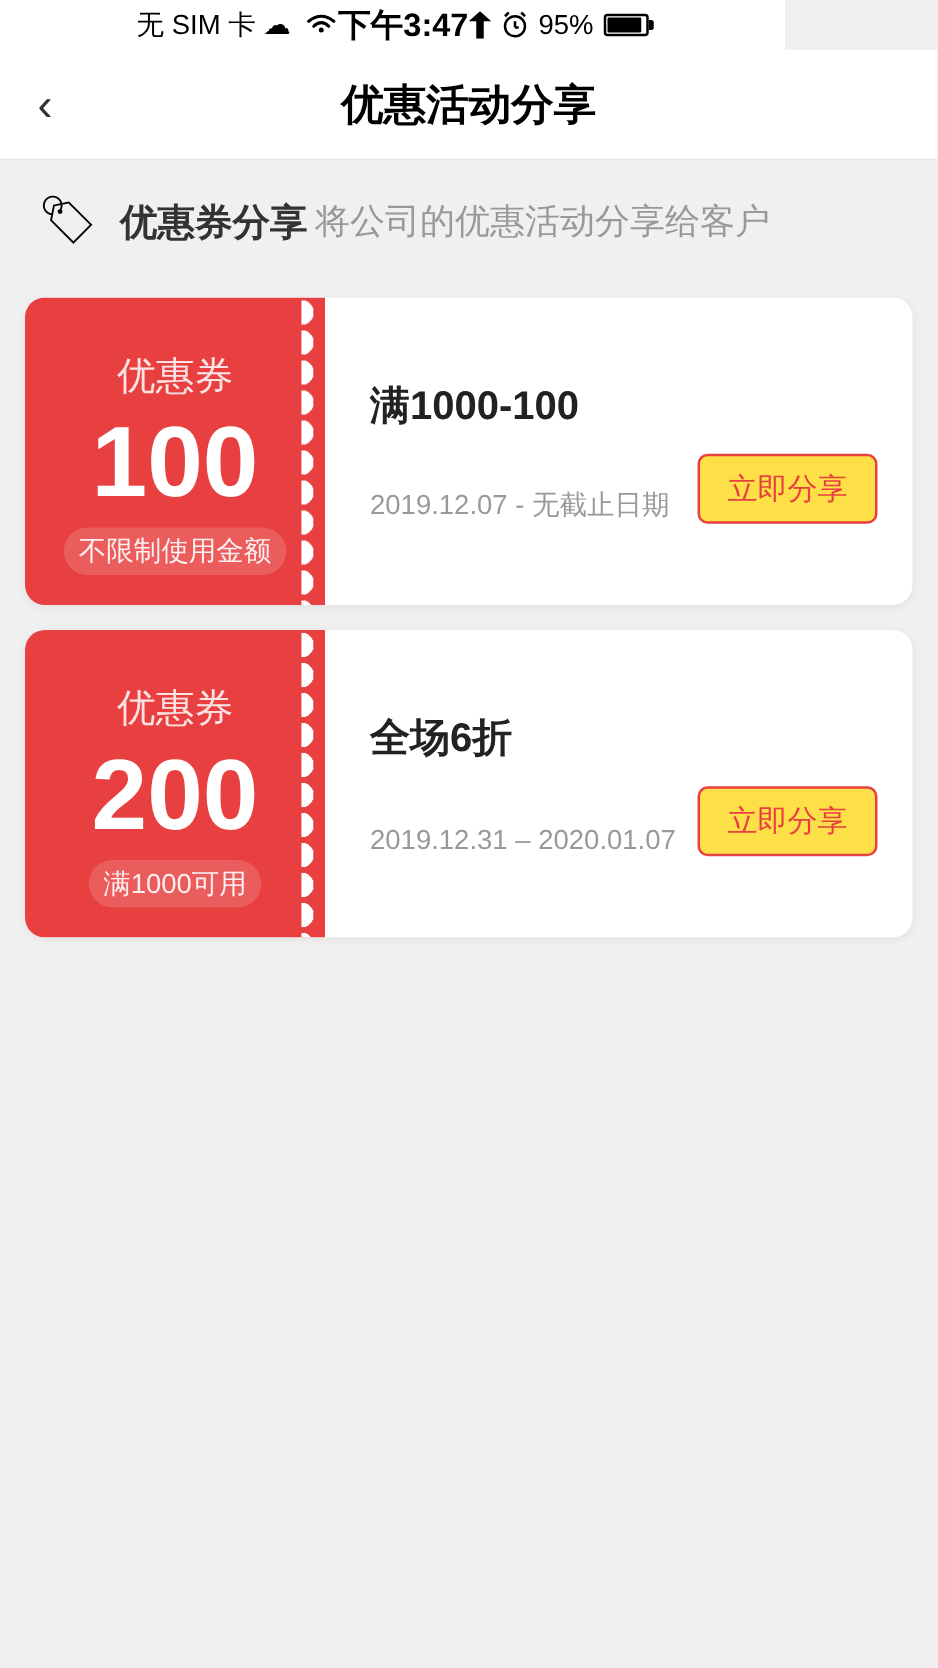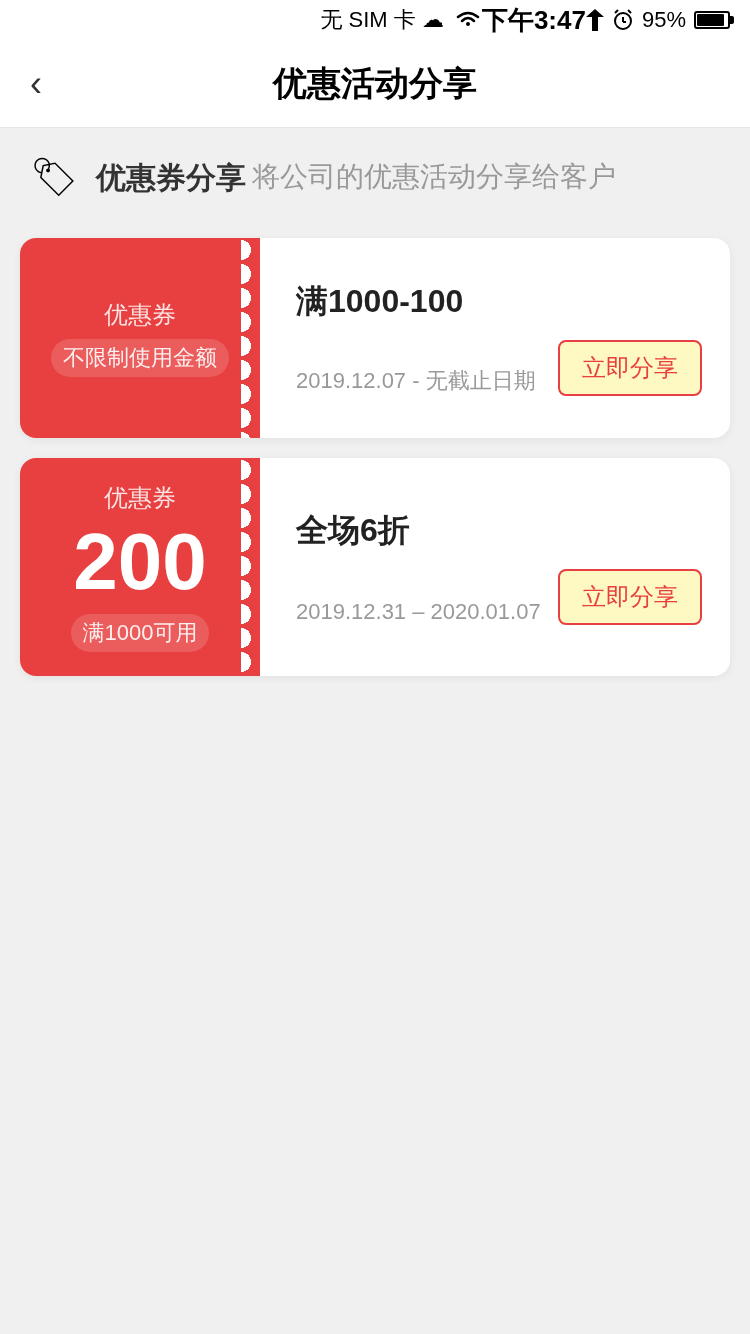--- a/index.html
+++ b/index.html
@@ -7,26 +7,26 @@
     body {
       width: 750px;
       min-height: 1334px;
       font-family: -apple-system, "PingFang SC", "Helvetica Neue", sans-serif;
       background: #f0f0f0;
       overflow-x: hidden;
     }
 
     
     .status-bar {
-      width: 750px;
+      width: 628px;
       height: 40px;
       background: #fff;
       display: flex;
       align-items: center;
-      justify-content: flex-end;
+      justify-content: center;
       padding: 0 20px;
       font-size: 24px;
       font-weight: 500;
     }
     .status-left {
       display: flex;
       align-items: center;
       gap: 10px;
       font-size: 22px;
     }
@@ -160,23 +160,24 @@
       right: -1px;
       top: 0;
       bottom: 0;
       width: 20px;
       background:
         radial-gradient(circle at 0 50%, #fff 10px, transparent 10px) repeat-y;
       background-size: 20px 24px;
     }
 
     .coupon-label {
-      font-size: 24px;
+      font-size: 31px;
       color: rgba(255,255,255,0.85);
       margin-bottom: 8px;
+      margin-top: 18px;
     }
     .coupon-amount {
       font-size: 80px;
       font-weight: 700;
       color: #fff;
       line-height: 1;
       margin-bottom: 12px;
     }
     .coupon-condition {
       font-size: 22px;
@@ -209,21 +210,21 @@
     .coupon-date {
       font-size: 22px;
       color: #999;
     }
     .share-btn {
       border: 2px solid #e84040;
       border-radius: 8px;
       padding: 10px 22px;
       font-size: 24px;
       color: #e84040;
-      background: #fef9c3;
+      background: #fde047;
       cursor: pointer;
       white-space: nowrap;
     }
 
     
     .empty-area {
       flex: 1;
       background: #f0f0f0;
       min-height: 500px;
     }
@@ -270,20 +271,21 @@
     <div class="section-title">优惠券分享</div>
     <div class="section-subtitle">将公司的优惠活动分享给客户</div>
   </div>
 </div>
 
 <div class="coupon-list">
 
   <div class="coupon-card">
     <div class="coupon-left">
       <div class="coupon-label">优惠券</div>
+      <div class="coupon-amount">100</div>
       <div class="coupon-condition">不限制使用金额</div>
     </div>
     <div class="coupon-right">
       <div class="coupon-name">满1000-100</div>
       <div class="coupon-footer">
         <span class="coupon-date">2019.12.07 - 无截止日期</span>
         <button class="share-btn">立即分享</button>
       </div>
     </div>
   </div>

